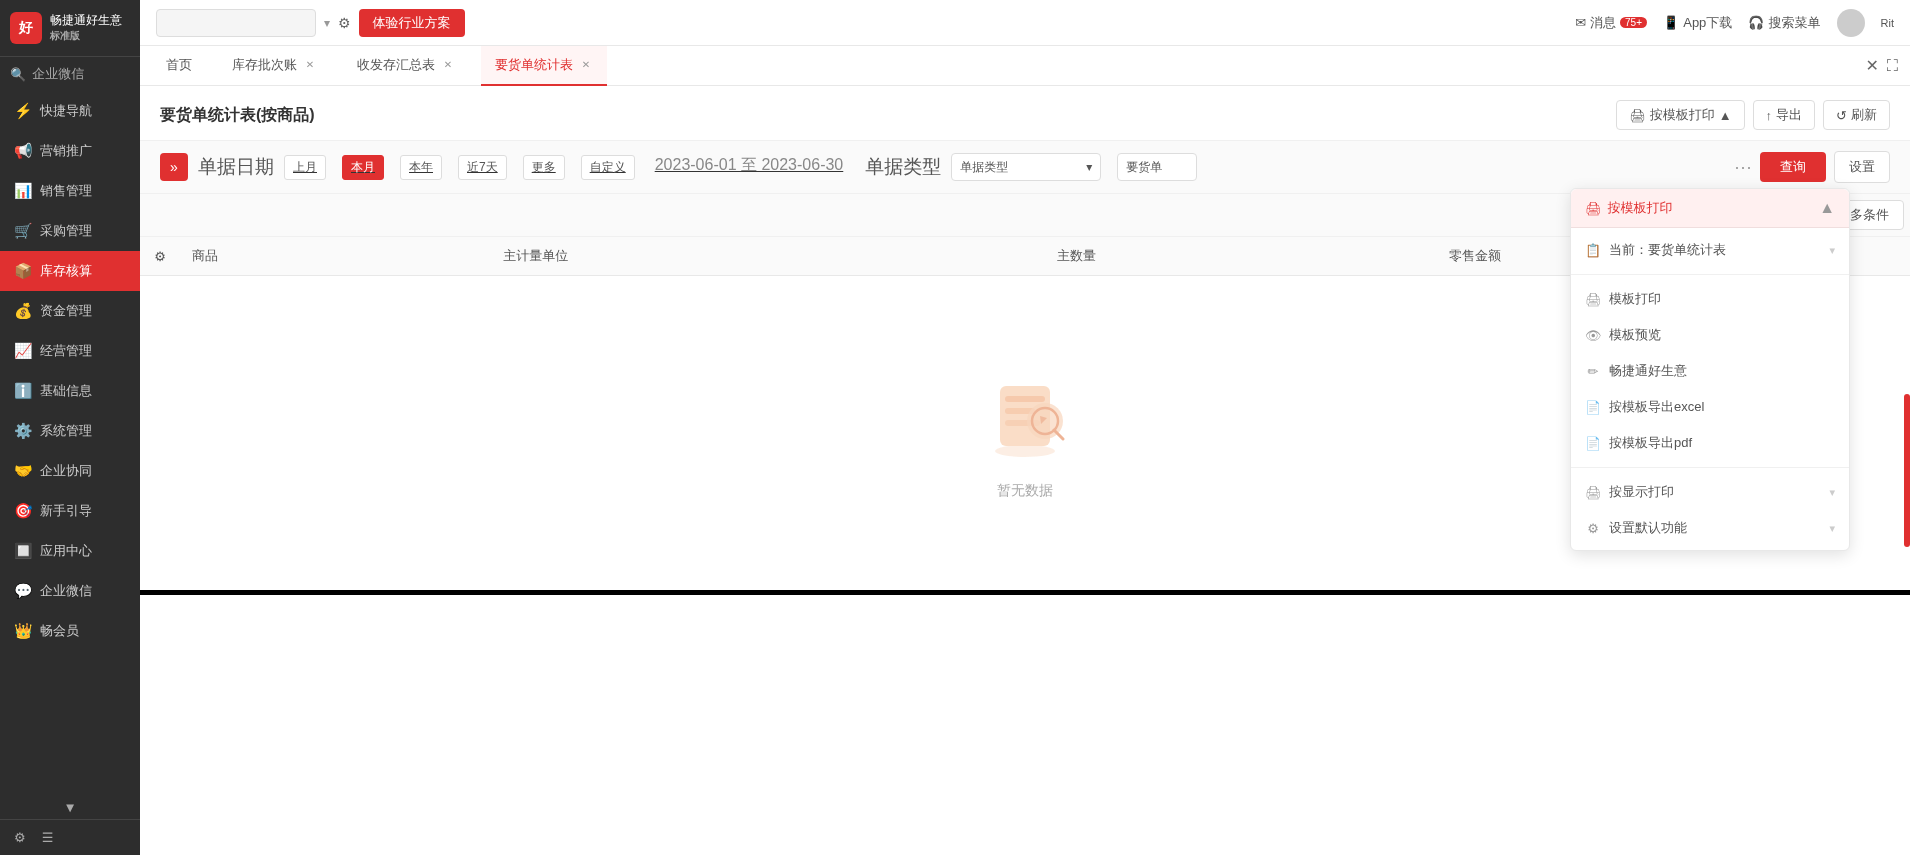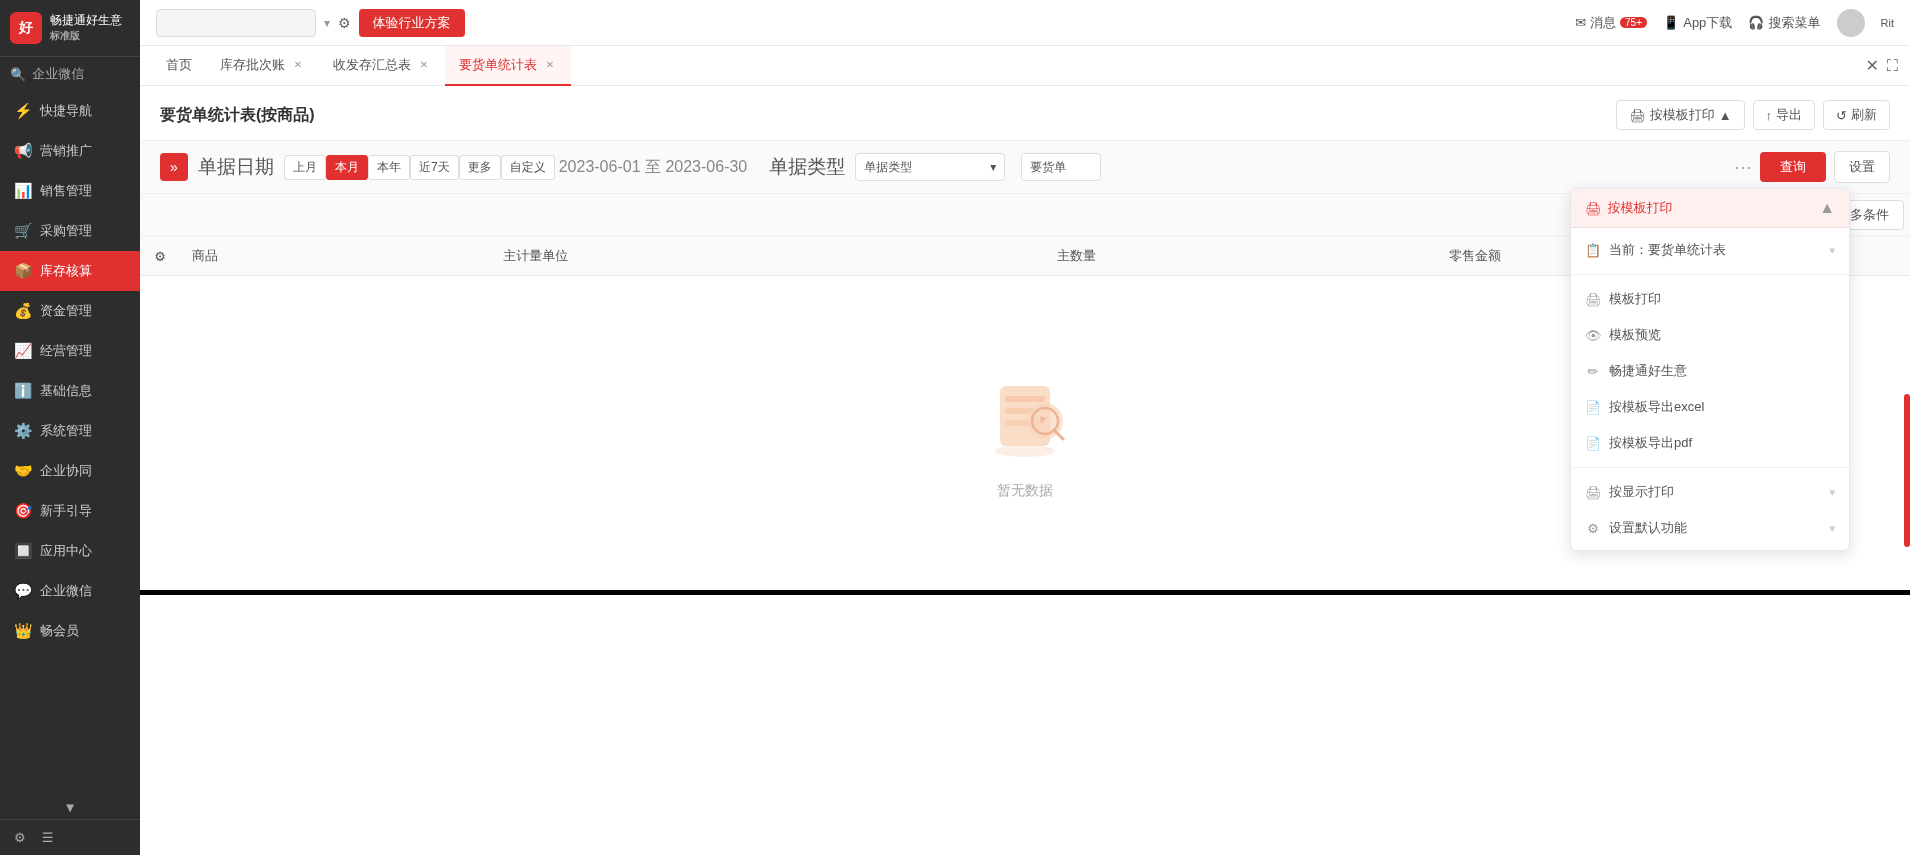--- a/index.html
+++ b/index.html
@@ -77,21 +77,21 @@
       padding: 0 5px; font-size: 10px; min-width: 18px; text-align: center;
     }
     .user-avatar {
       width: 28px; height: 28px; background: #ccc; border-radius: 50%;
     }
     .user-name { font-size: 11px; color: #555; }
 
     
     .tabbar {
       height: 40px; background: #fff; border-bottom: 1px solid #e8e8e8;
-      display: flex; align-items: center; padding: 0 12px; gap: 0;
+      display: flex; align-items: center; padding: 0 12px; gap: 12px;
       position: relative;
     }
     .tab-item {
       height: 40px; display: flex; align-items: center; padding: 0 14px;
       cursor: pointer; font-size: 13px; color: #555; border-bottom: 2px solid transparent;
       white-space: nowrap; gap: 6px;
     }
     .tab-item.active {
       color: #e03030; border-bottom: 2px solid #e03030; background: #fff5f5; justify-content: center;
     }
@@ -130,21 +130,21 @@
     .filter-bar {
       padding: 10px 20px; background: #fafafa; border-bottom: 1px solid #f0f0f0;
       display: flex; align-items: center; gap: 10px; flex-wrap: wrap;
     }
     .filter-expand-btn {
       width: 28px; height: 28px; background: #e03030; color: white;
       border: none; border-radius: 4px; cursor: pointer;
       display: flex; align-items: center; justify-content: center; font-size: 14px;
     }
     .filter-label { font-size: 19px; color: #555; white-space: nowrap; }
-    .filter-date-btns { display: flex; gap: 0; align-items: center; }
+    .filter-date-btns { display: flex; gap: 16px; align-items: flex-start; text-decoration: underline; }
     .date-btn {
       padding: 3px 8px; border: 1px solid #ddd; background: #fff;
       border-radius: 3px; cursor: pointer; font-size: 12px; color: #555;
     }
     .date-btn.active { background: #e03030; color: white; border-color: #e03030; }
     .date-range { font-size: 16px; color: #888; margin-left: 4px; }
     .filter-select {
       height: 28px; border: 1px solid #ddd; border-radius: 4px; padding: 0 8px;
       font-size: 12px; background: #fff; color: #555; min-width: 120px;
       display: flex; align-items: center; gap: 6px; cursor: pointer;

